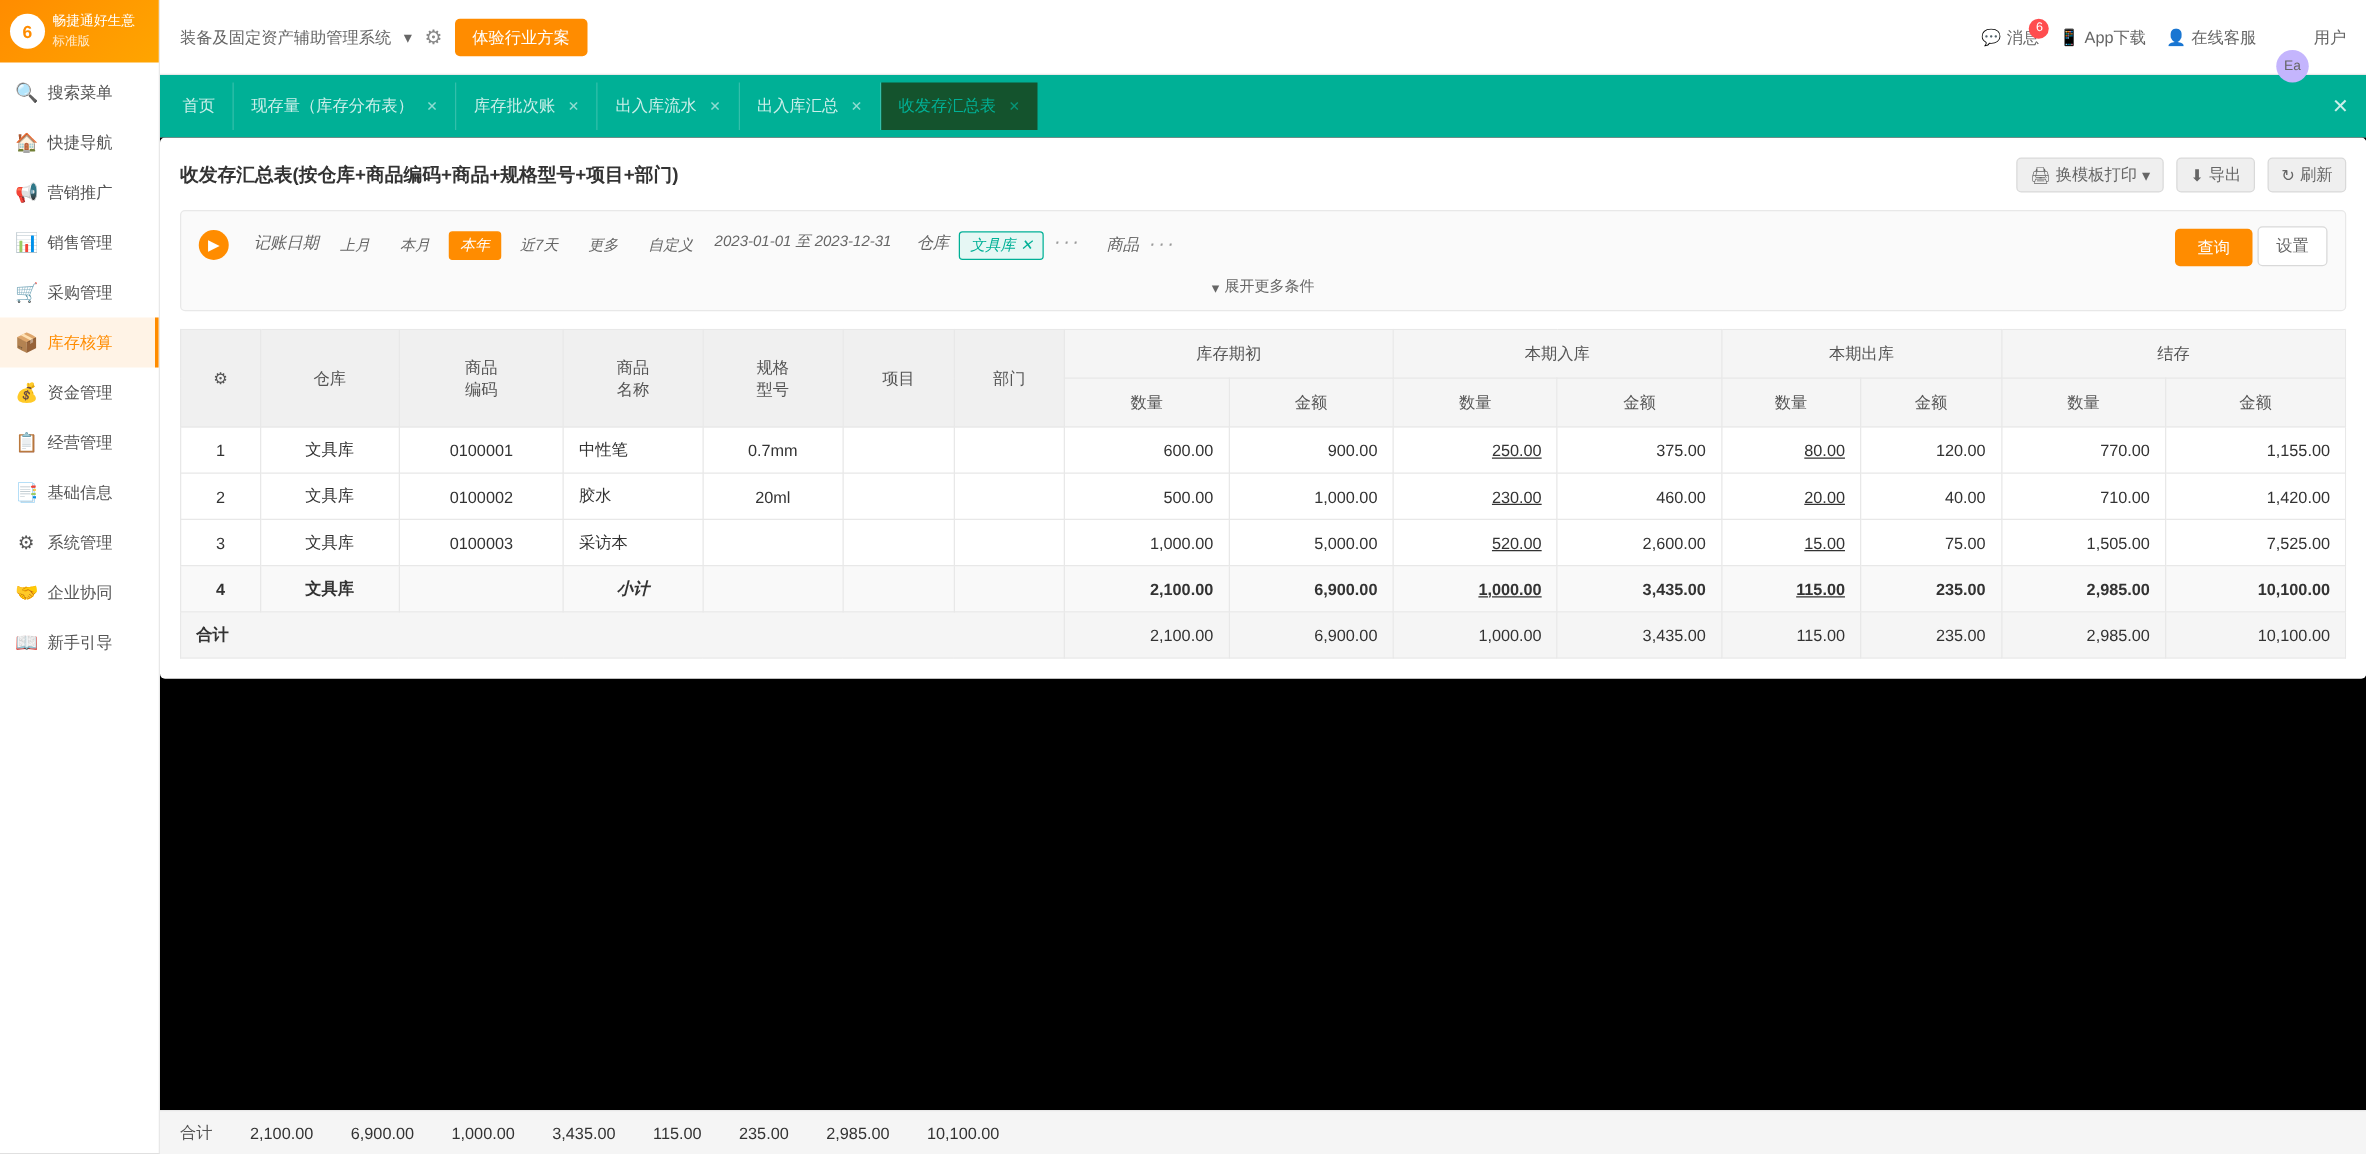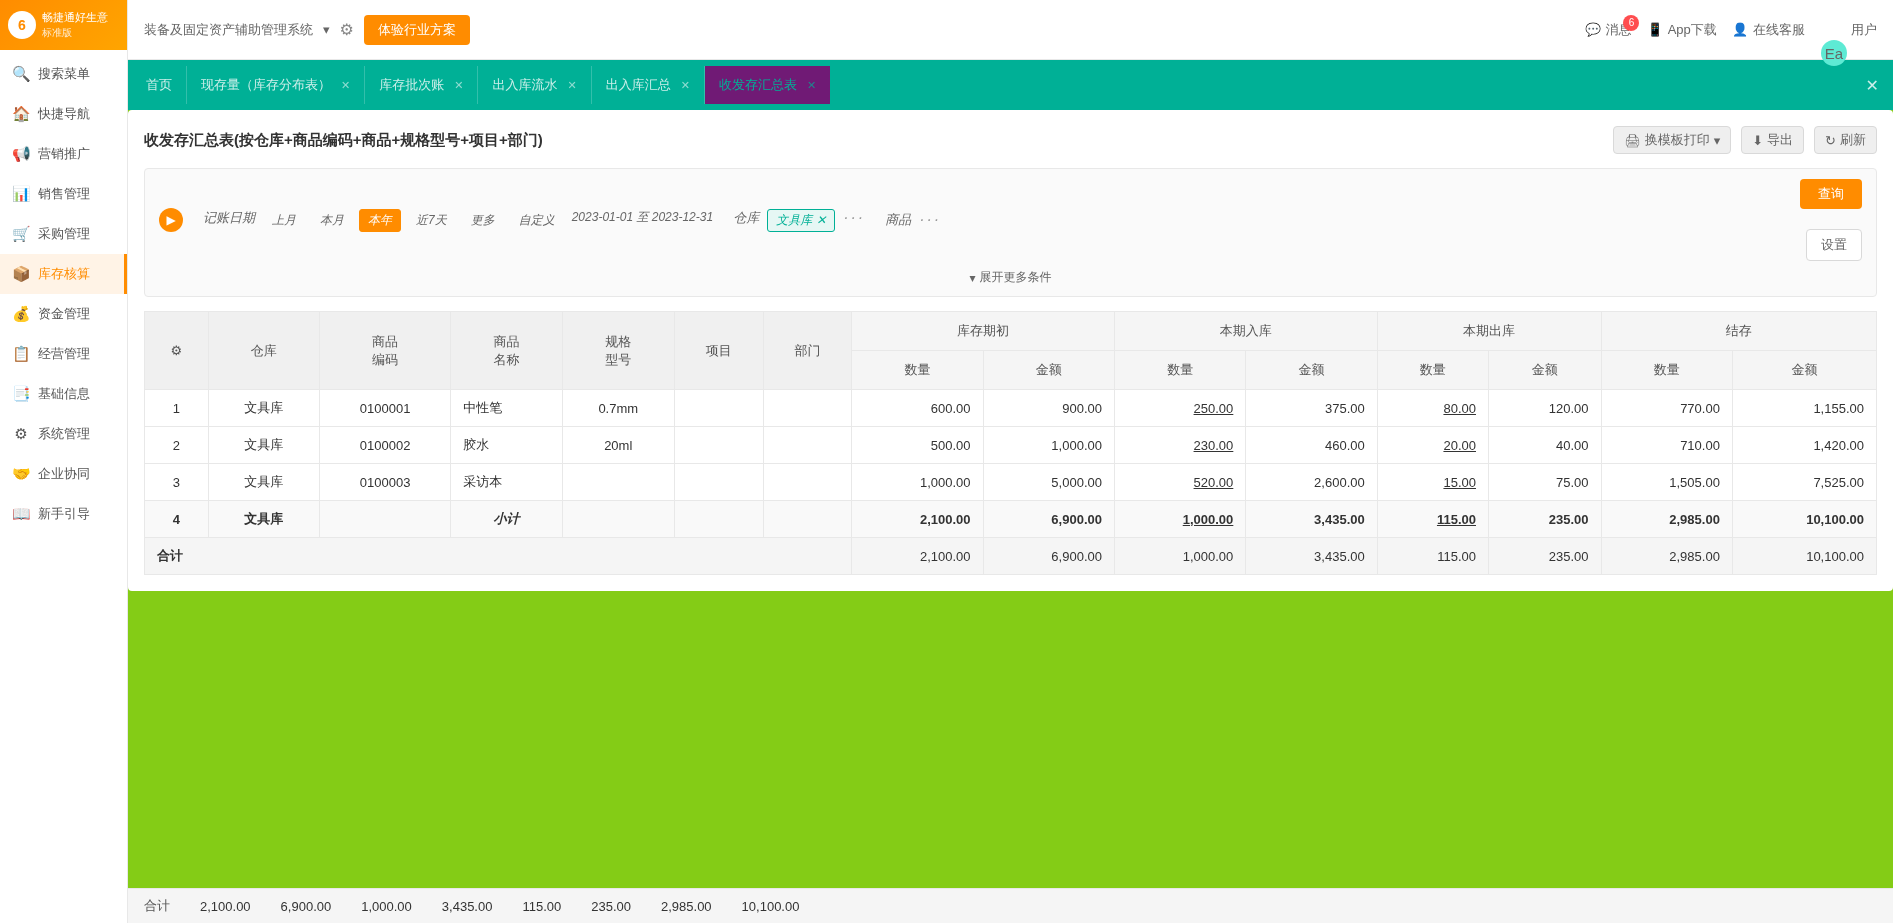--- a/index.html
+++ b/index.html
@@ -22,31 +22,31 @@
     
     .topbar { height: 60px; background: #fff; border-bottom: 1px solid #e8e8e8; display: flex; align-items: center; padding: 0 16px; justify-content: space-between; }
     .topbar-left { display: flex; align-items: center; gap: 10px; }
     .topbar-system-name { font-size: 13px; color: #666; }
     .topbar-dropdown { display: flex; align-items: center; gap: 4px; color: #666; cursor: pointer; }
     .topbar-settings { cursor: pointer; color: #888; font-size: 16px; }
     .topbar-trial-btn { background: #ff8c00; color: #fff; border: none; padding: 6px 14px; border-radius: 4px; cursor: pointer; font-size: 13px; }
     .topbar-right { display: flex; align-items: center; gap: 16px; color: #666; font-size: 13px; }
     .topbar-right-item { display: flex; align-items: center; gap: 4px; cursor: pointer; position: relative; }
     .badge { background: #ff4d4f; color: #fff; border-radius: 10px; font-size: 10px; padding: 0 4px; min-width: 16px; height: 16px; display: flex; align-items: center; justify-content: center; position: absolute; top: -6px; right: -8px; }
-    .user-avatar { width: 26px; height: 26px; background: #5eead4; border-radius: 50%; display: flex; align-items: center; justify-content: center; font-size: 15px; margin-top: 47px; }
+    .user-avatar { width: 26px; height: 26px; background: #c4b5fd; border-radius: 50%; display: flex; align-items: center; justify-content: center; font-size: 11px; margin-top: 47px; }
 
     
     .tabs-bar { background: #00b096; display: flex; align-items: center; height: 50px; padding: 0 4px; overflow: hidden; }
     .tab { display: flex; align-items: center; gap: 6px; padding: 0 14px; height: 38px; cursor: pointer; color: rgba(255,255,255,0.8); font-size: 13px; white-space: nowrap; border-right: 1px solid rgba(255,255,255,0.2); }
-    .tab.active { background: #701a75; color: #00b096; border-right: none; }
+    .tab.active { background: #14532d; color: #00b096; border-right: none; }
     .tab-close { font-size: 11px; opacity: 0.7; margin-left: 4px; }
     .tabs-close-all { margin-left: auto; color: rgba(255,255,255,0.8); padding: 0 10px; cursor: pointer; font-size: 16px; }
 
     
-    .content { flex: 1; overflow-y: auto; background: #84cc16; padding: 0; }
+    .content { flex: 1; overflow-y: auto; background: #000000; padding: 0; }
     .page-container { background: #fff; border-radius: 4px; padding: 16px; }
 
     
     .page-title { font-size: 15px; font-weight: 600; color: #333; margin-bottom: 14px; display: flex; justify-content: space-between; align-items: center; }
     .page-title-actions { display: flex; gap: 10px; align-items: center; }
     .btn-template { display: flex; align-items: center; gap: 4px; color: #666; font-size: 13px; cursor: pointer; border: 1px solid #d9d9d9; padding: 4px 10px; border-radius: 4px; }
     .btn-export { display: flex; align-items: center; gap: 4px; color: #666; font-size: 13px; cursor: pointer; border: 1px solid #d9d9d9; padding: 4px 10px; border-radius: 4px; }
     .btn-refresh { display: flex; align-items: center; gap: 4px; color: #666; font-size: 13px; cursor: pointer; border: 1px solid #d9d9d9; padding: 4px 10px; border-radius: 4px; }
 
     
@@ -60,21 +60,21 @@
     .date-btn.active { background: #ff8c00; color: #fff; border-color: #ff8c00; }
     .date-range { color: #666; font-size: 12px; }
     .warehouse-tag { background: #e6f7f4; border: 1px solid #00b096; border-radius: 3px; padding: 2px 8px; color: #00b096; font-size: 12px; display: flex; align-items: center; gap: 4px; }
     .warehouse-tag-close { cursor: pointer; color: #00b096; }
     .filter-dots { color: #999; cursor: pointer; font-size: 16px; letter-spacing: 2px; }
     .expand-more-btn { display: flex; align-items: center; gap: 4px; color: #666; font-size: 12px; cursor: pointer; margin-top: 8px; justify-content: center; }
 
     
     .query-btn { background: #ff8c00; color: #fff; border: none; padding: 6px 18px; border-radius: 4px; cursor: pointer; font-size: 13px; }
     .settings-btn { background: #fff; color: #666; border: 1px solid #d9d9d9; padding: 6px 14px; border-radius: 4px; cursor: pointer; font-size: 13px; margin-top: 2px; }
-    .filter-right { display: flex; flex-direction: column; align-items: flex-end; gap: 18px; margin-left: auto; justify-content: flex-end; }
+    .filter-right { display: flex; flex-direction: row; align-items: flex-end; gap: 4px; margin-left: auto; justify-content: flex-end; }
 
     
     .table-container { overflow-x: auto; }
     table { width: 100%; border-collapse: collapse; font-size: 13px; }
     thead tr { background: #f5f5f5; }
     th { padding: 10px 12px; text-align: center; color: #555; font-weight: 500; border: 1px solid #e8e8e8; white-space: nowrap; }
     td { padding: 9px 12px; border: 1px solid #e8e8e8; text-align: center; color: #333; }
     .row-subtotal td { font-weight: 700; background: #f9f9f9; }
     .table-footer { background: #f5f5f5; }
     .table-footer td { font-weight: 500; }

